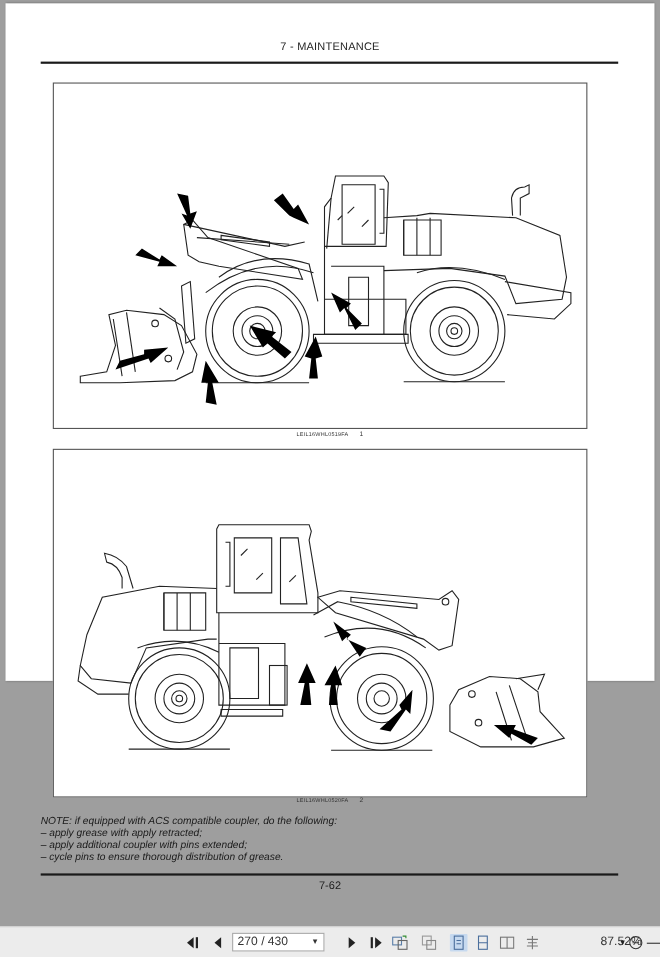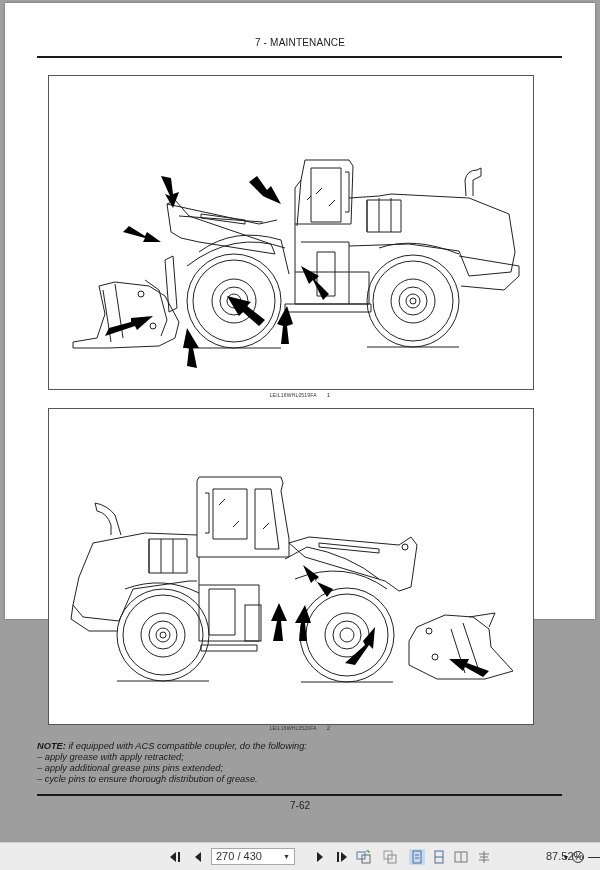--- a/index.html
+++ b/index.html
@@ -36,21 +36,21 @@
     position: absolute; left: 0; width: 590px; text-align: center;
     font-size: 5px; color: #333; letter-spacing: 0.2px;
   }
   .caption .num { margin-left: 10px; font-size: 6px; }
   .cap1 { top: 389px; }
   .cap2 { top: 722px; }
   .note {
     position: absolute; left: 32px; top: 738px; width: 520px;
     font-size: 9.3px; line-height: 11px; font-style: italic; color: #1a1a1a;
   }
-  .note b { font-weight: bold; }
+  .note b { font-weight: normal; }
   .note .line { white-space: nowrap; }
   .footer-rule {
     position: absolute; left: 32px; width: 525px; top: 791px; height: 2px; background: #1a1a1a;
   }
   .footer-page {
     position: absolute; left: 0; width: 590px; top: 797px; text-align: center;
     font-size: 10px; color: #222;
   }
   .toolbar {
     position: absolute; left: 0; top: 842px; width: 600px; height: 28px;
@@ -223,21 +223,21 @@
         </g>
       </svg>
     </div>
     <div class="caption cap2">
       <span>LEIL16WHL0520FA</span><span class="num">2</span>
     </div>
 
     <div class="note">
       <div class="line"><b>NOTE:</b><span> if equipped with ACS compatible coupler, do the following:</span></div>
       <div class="line">– apply grease with apply retracted;</div>
-      <div class="line">– apply additional grease pins pins extended;</div>
+      <div class="line">– apply additional coupler with pins extended;</div>
       <div class="line">– cycle pins to ensure thorough distribution of grease.</div>
     </div>
 
     <div class="footer-rule"></div>
     <div class="footer-page">7-62</div>
   </div>
 </div>
 
 <div class="toolbar">
   <div class="tb-btn" style="left:168px;">

